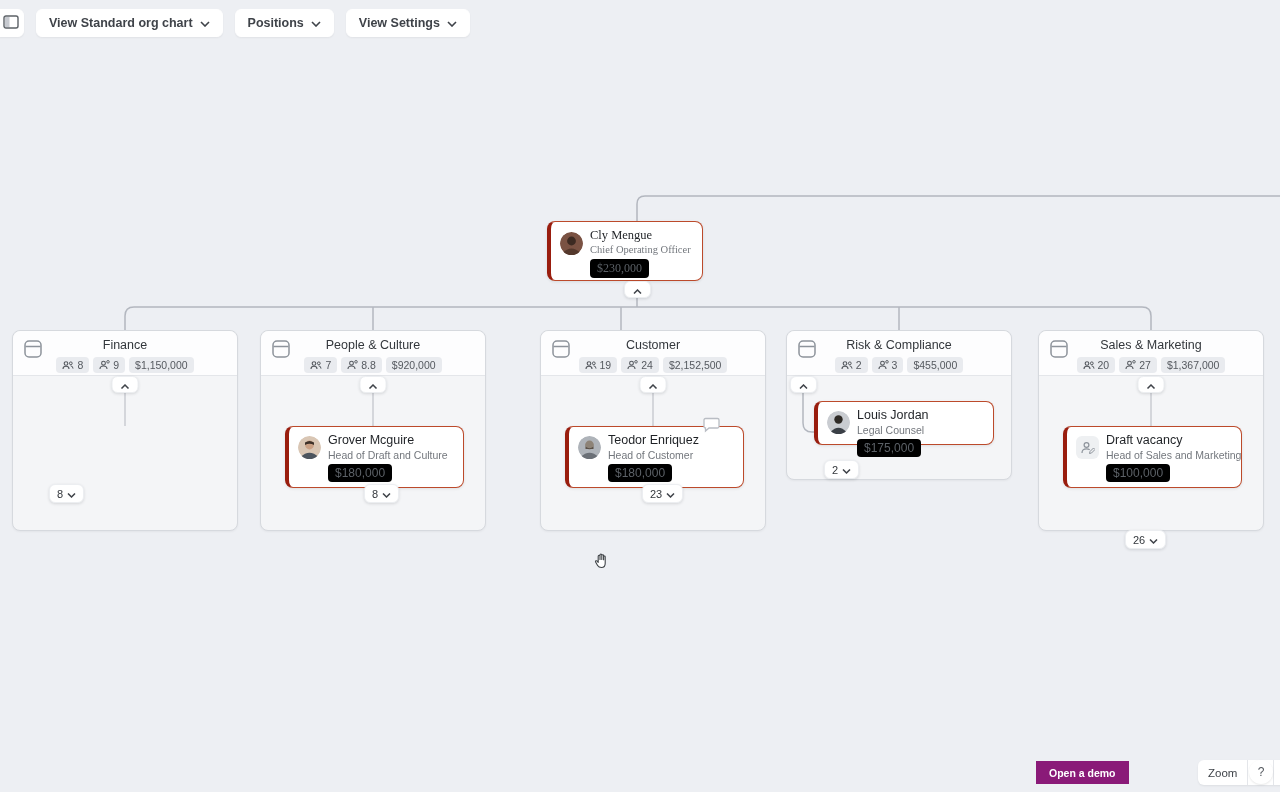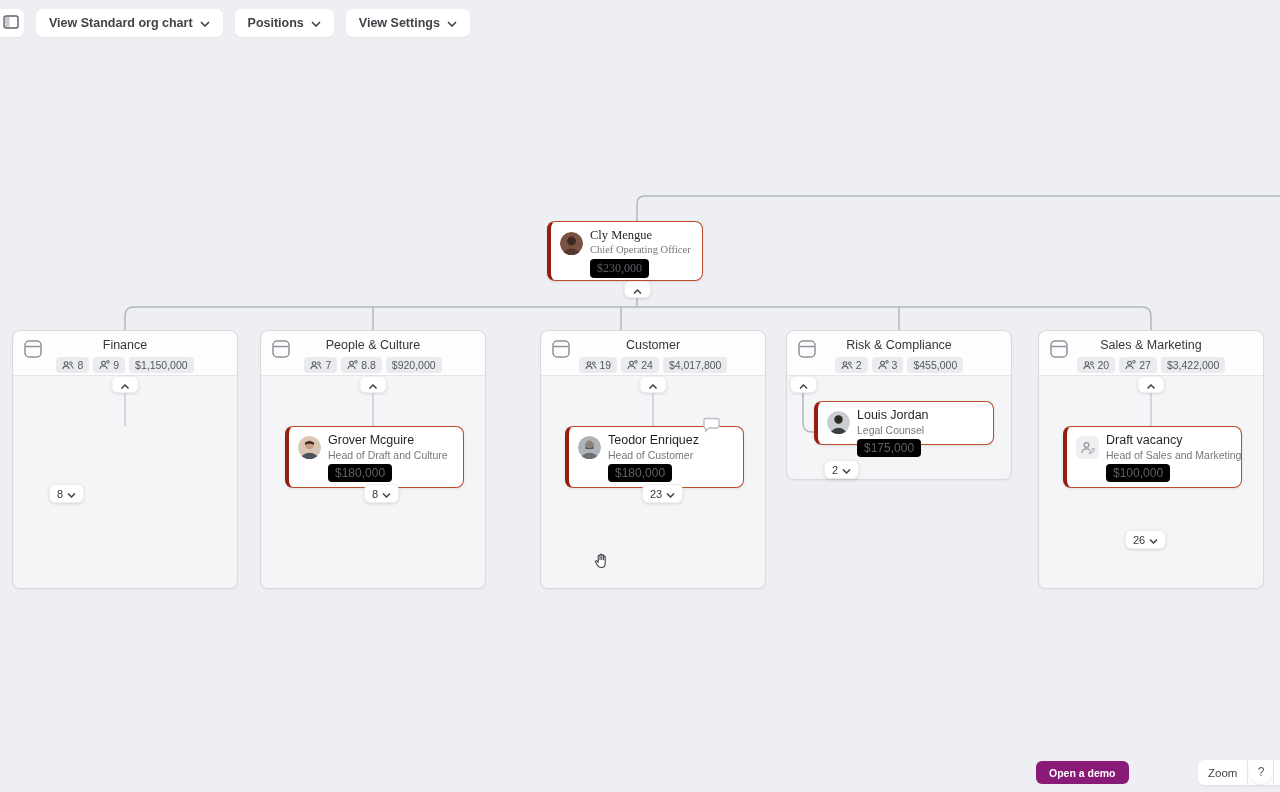--- a/index.html
+++ b/index.html
@@ -51,21 +51,21 @@
     justify-content:center; gap:4px; cursor:pointer; z-index:4;
     font-size:11px; color:#33373c;
   }
   .collapse-pill { width:27px; height:17px; }
   .expand-pill { height:19px; padding:0 7px; }
   
   .root-card { left:547px; top:221px; width:156px; height:60px;font-family:Liberation Serif, serif; }
   .root-card .pc-avatar { top:10px; }
   
   .dept {
-    position:absolute; top:330px; width:226px; height:259px; z-index:2;
+    position:absolute; top:330px; width:226px; height:201px; z-index:2;
     background:#f4f5f7; border:1px solid #d6d9de; border-radius:8px;
     box-shadow:0 1px 2px rgba(30,35,40,.05);
   }
   .dept-header {
     position:absolute; top:0; left:0; right:0; height:45px;
     background:#fdfdfe; border-bottom:1px solid #e4e6ea; border-radius:8px 8px 0 0;
   }
   .dept-icon {
     position:absolute; left:10px; top:8px; width:20px; height:20px;
     display:flex; align-items:center; justify-content:center; cursor:pointer;
@@ -93,21 +93,21 @@
   
   #dept-0 .expand-pill { left:36px; top:153px; }
   #dept-1 .expand-pill { left:103px; top:153px; }
   #dept-2 .expand-pill { left:101px; top:153px; }
   #dept-3 .expand-pill { left:37px; top:129px; }
   #dept-4 .expand-pill { left:86px; top:153px;margin-top:46px; }
   .comment-flag { position:absolute; z-index:4; left:703px; top:417px; }
   
   .demo-btn {
     position:absolute; left:1036px; top:761px; height:23px; padding:0 13px; z-index:20;
-    background:#8a1a78; border:none; border-radius:6px; color:#fff;
+    background:#8a1a78; border:none; border-radius:0; color:#fff;
     font-size:10.5px; font-weight:700; font-family:inherit; cursor:pointer;
     display:flex; align-items:center;
   }
   .zoom-group {
     position:absolute; left:1198px; top:760px; height:25px; z-index:20;
     background:#fff; border-radius:6px; box-shadow:0 1px 2px rgba(30,35,40,.08);
     display:flex; align-items:stretch; overflow:hidden;
   }
   .zg-item { display:flex; align-items:center; justify-content:center; cursor:pointer; color:#3f4349; }
   .zg-label { padding:0 10px; font-size:11.5px; cursor:default; }
@@ -309,21 +309,21 @@
       </span>
       <span class="badge">
         <svg width="11" height="10" viewBox="0 0 11 10">
             <circle cx="4.5" cy="3.2" r="1.9" fill="none" stroke="#55595f" stroke-width="1.1"></circle>
             <path d="M1 9 Q1 6 4.5 6 Q8 6 8 9" fill="none" stroke="#55595f" stroke-width="1.1"></path>
             <circle cx="9" cy="1.8" r="1.3" fill="none" stroke="#55595f" stroke-width="0.9"></circle>
           </svg>
         <span>24</span>
       </span>
       <span class="badge">
-          <span>$4,017,800</span>
+          <span>$2,152,500</span>
         </span>
     </div>
   </div>
   <div class="float-pill collapse-pill">
     <span><svg width="9" height="5" viewBox="0 0 9 5">
           <polyline points="1,4.5 4.5,1 8,4.5" fill="none" stroke="#3f4349" stroke-width="1.5"></polyline>
         </svg></span>
   </div>
   <div class="dept-vline"></div>
   <div class="person-card striped">
@@ -433,21 +433,21 @@
       </span>
       <span class="badge">
         <svg width="11" height="10" viewBox="0 0 11 10">
             <circle cx="4.5" cy="3.2" r="1.9" fill="none" stroke="#55595f" stroke-width="1.1"></circle>
             <path d="M1 9 Q1 6 4.5 6 Q8 6 8 9" fill="none" stroke="#55595f" stroke-width="1.1"></path>
             <circle cx="9" cy="1.8" r="1.3" fill="none" stroke="#55595f" stroke-width="0.9"></circle>
           </svg>
         <span>27</span>
       </span>
       <span class="badge">
-          <span>$3,422,000</span>
+          <span>$1,367,000</span>
         </span>
     </div>
   </div>
   <div class="float-pill collapse-pill">
     <span><svg width="9" height="5" viewBox="0 0 9 5">
           <polyline points="1,4.5 4.5,1 8,4.5" fill="none" stroke="#3f4349" stroke-width="1.5"></polyline>
         </svg></span>
   </div>
   <div class="dept-vline"></div>
   <div class="person-card striped">

